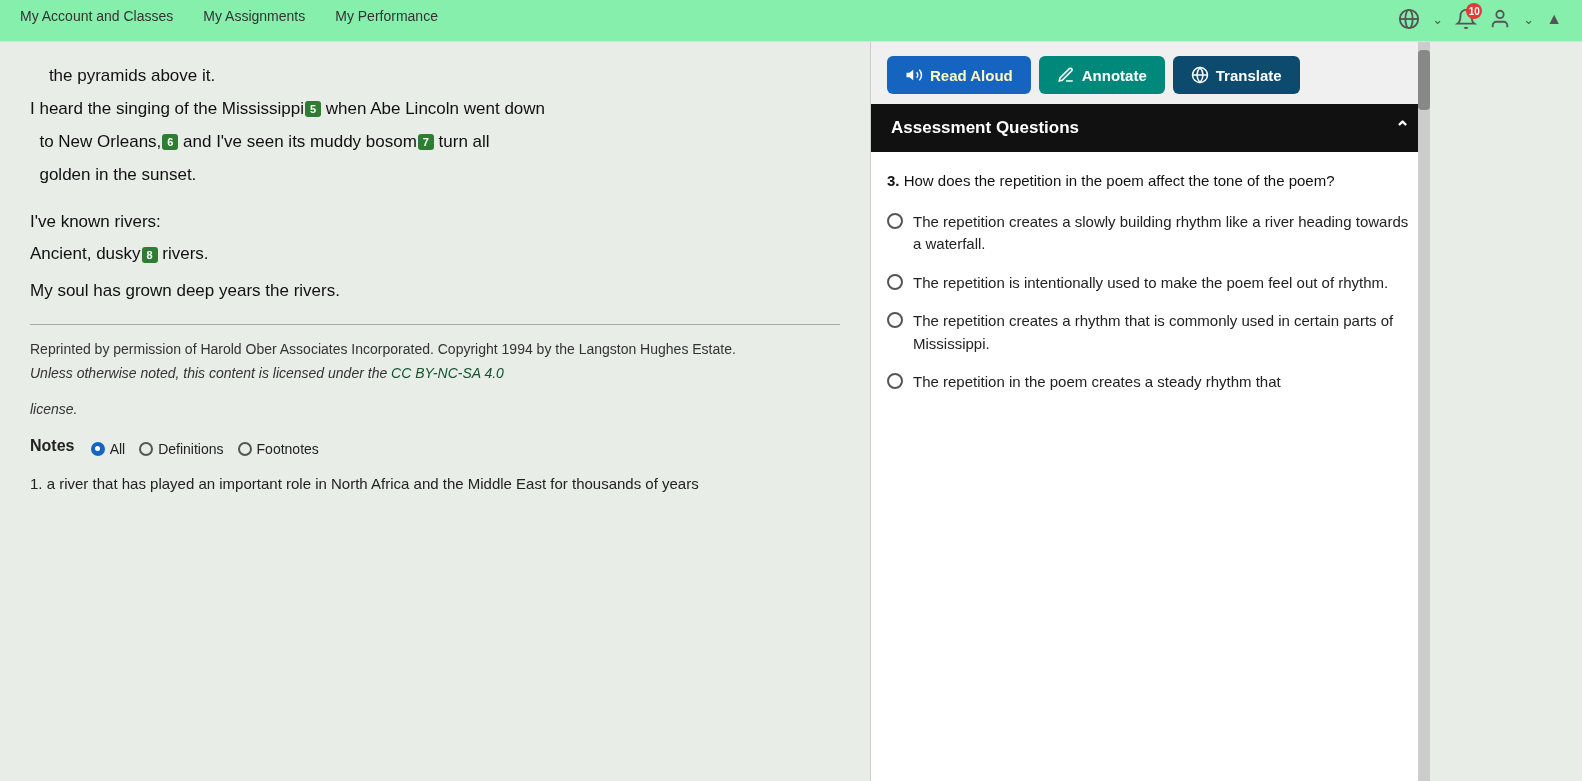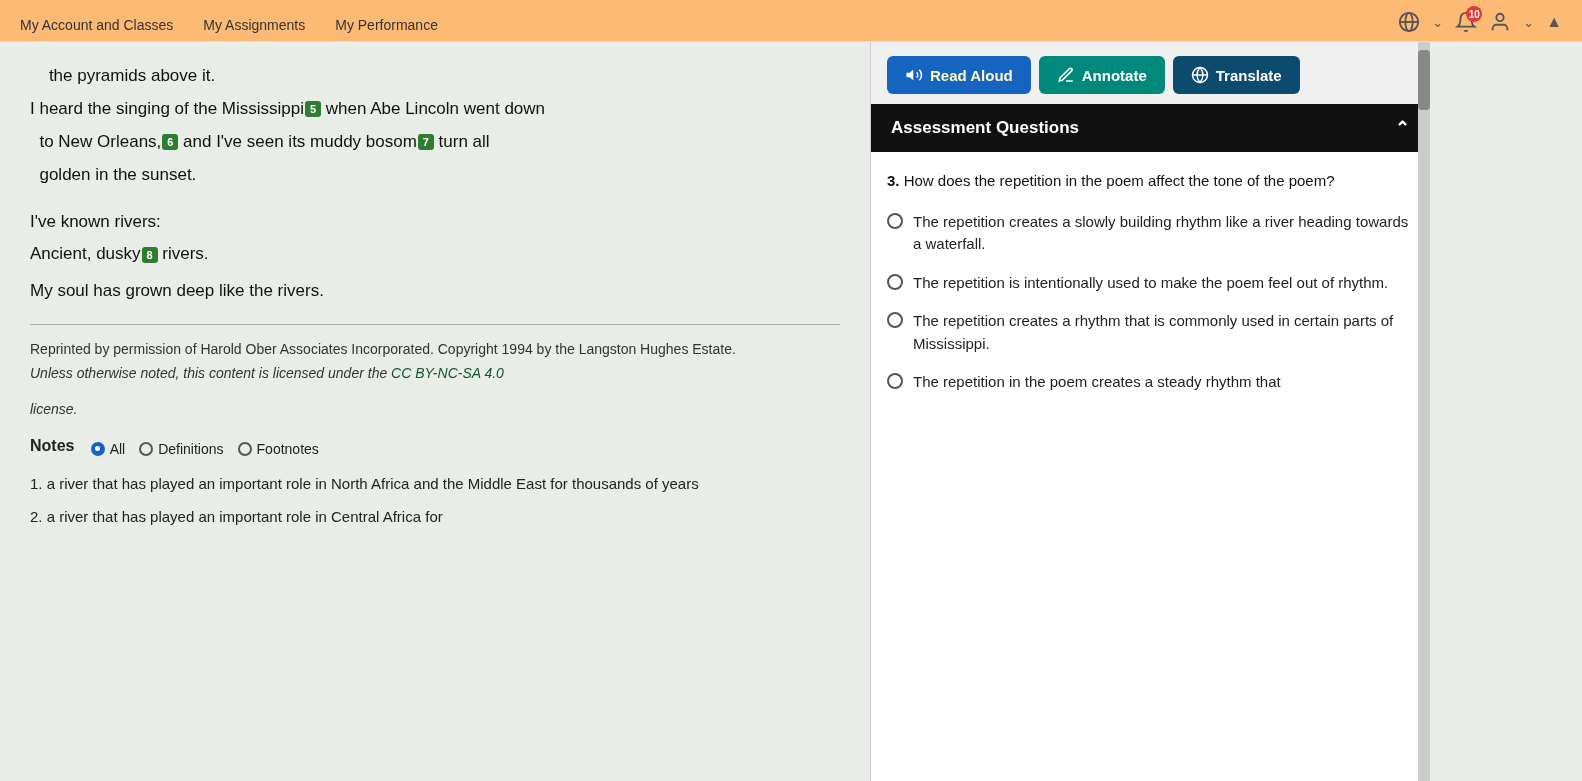--- a/index.html
+++ b/index.html
@@ -8,25 +8,25 @@
       font-size: 15px;
       background: #e8ede8;
       color: #222;
       overflow: hidden;
       width: 1582px;
       height: 781px;
     }
 
     
     .top-nav {
-      background: #fdba74;
+      background: #86efac;
       border-bottom: 1px solid #ddd;
       padding: 8px 20px;
       display: flex;
-      align-items: flex-end;
+      align-items: flex-start;
       gap: 30px;
       height: 42px;
     }
     .nav-link {
       font-size: 14px;
       color: #333;
       text-decoration: none;
       cursor: pointer;
       white-space: nowrap;
     }
@@ -342,21 +342,21 @@
         &nbsp;&nbsp;to New Orleans,<span class="footnote-num">6</span> and I've seen its muddy bosom<span class="footnote-num">7</span> turn all
       </div>
       <div class="poem-line">
         &nbsp;&nbsp;golden in the sunset.
       </div>
     </div>
 
     <div class="poem-text">
       <div class="poem-line">I've known rivers:</div>
       <div class="poem-line">Ancient, dusky<span class="footnote-num">8</span> rivers.</div>
-      <div class="poem-line" style="margin-top:8px;">My soul has grown deep like the rivers.</div>
+      <div class="poem-line" style="margin-top:8px;">My soul has grown deep years the rivers.</div>
     </div>
 
     <hr class="divider">
 
     <p class="copyright-text">Reprinted by permission of Harold Ober Associates Incorporated. Copyright 1994 by the Langston Hughes Estate.</p>
 
     <p class="italic-text">
       <em><span>Unless otherwise noted, this content is licensed under the</span> <span class="link-text">CC BY-NC-SA 4.0</span></em>
     </p>
     <p class="italic-text"><em>license.</em></p>
@@ -374,23 +374,20 @@
         </label>
         <label class="radio-item">
           <span class="radio-circle"></span>
           <span>Footnotes</span>
         </label>
       </div>
 
       <div class="footnote-list">
         <div class="footnote-item">
           <span>1. </span><span>a river that has played an important role in North Africa and the Middle East for thousands of years</span>
-        </div>
-        <div class="footnote-item">
-          <span>2. </span><span>a river that has played an important role in Central Africa for</span>
         </div>
       </div>
     </div>
   </div>
 
   <div class="right-pane">
     <div class="action-buttons">
       <button class="action-btn btn-read-aloud">
         <svg width="18" height="18" viewBox="0 0 24 24" fill="white">
           <polygon points="11,5 6,9 2,9 2,15 6,15 11,19"></polygon>

